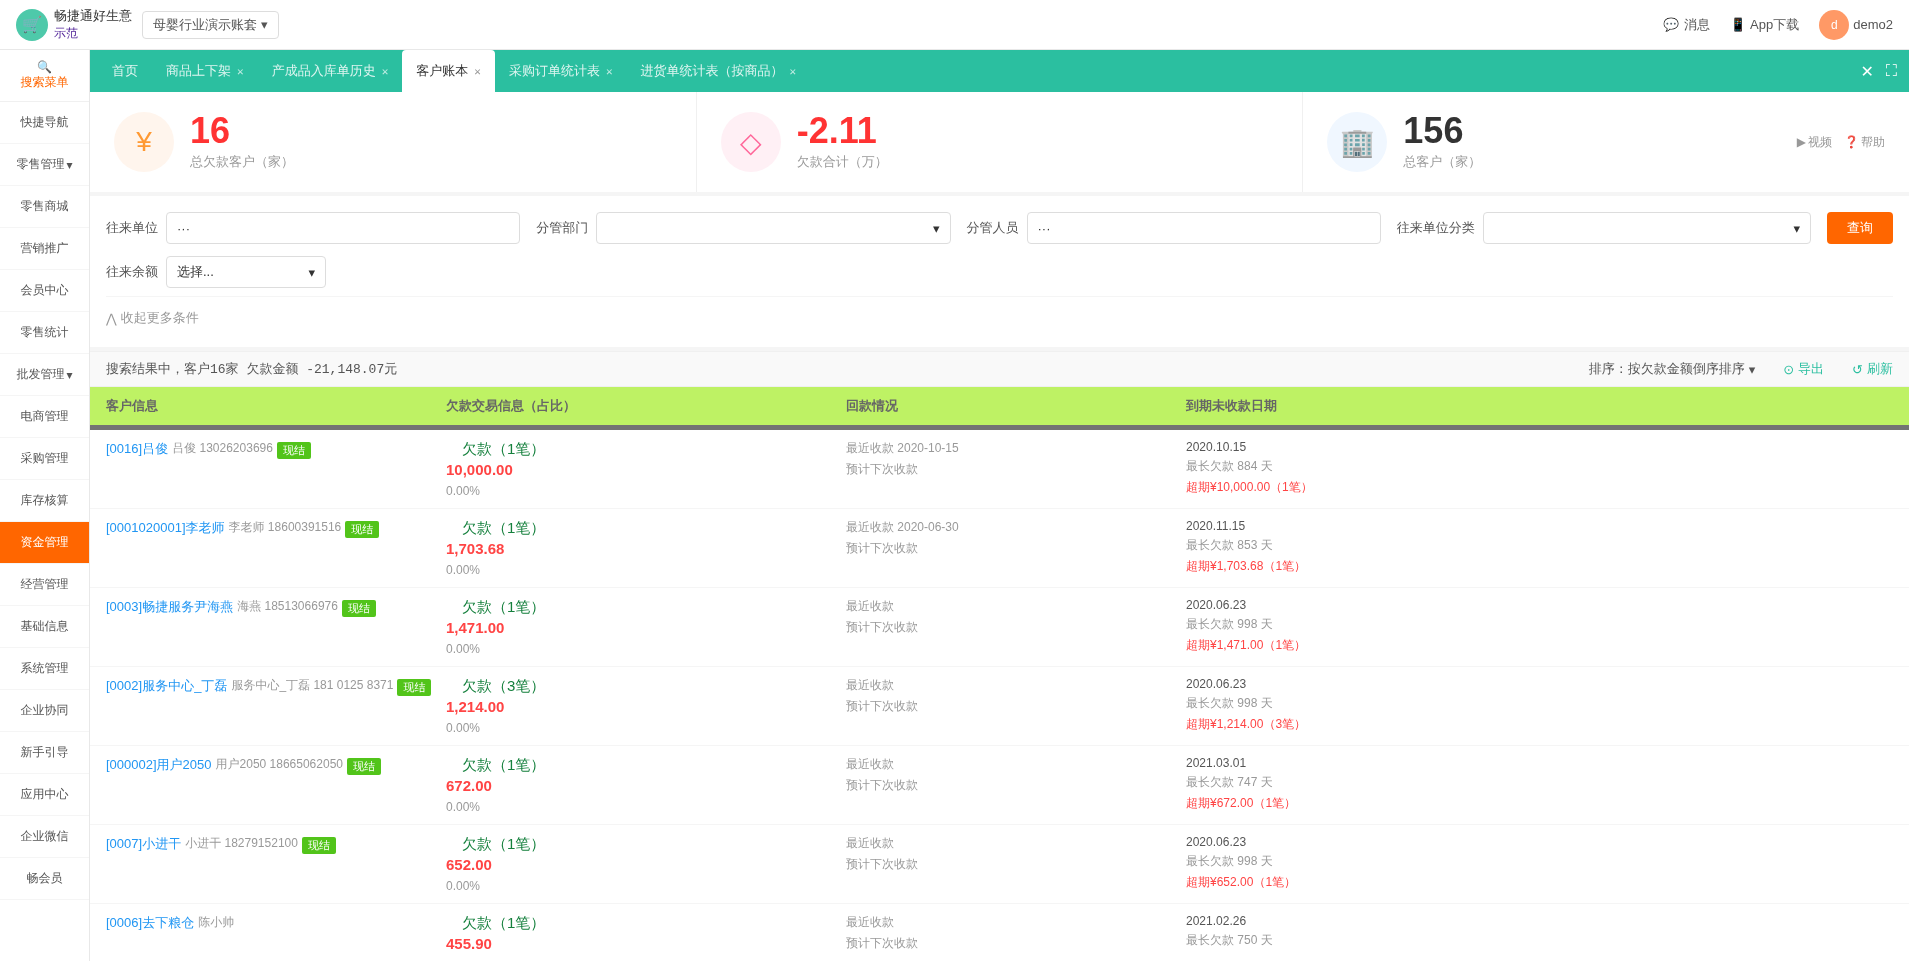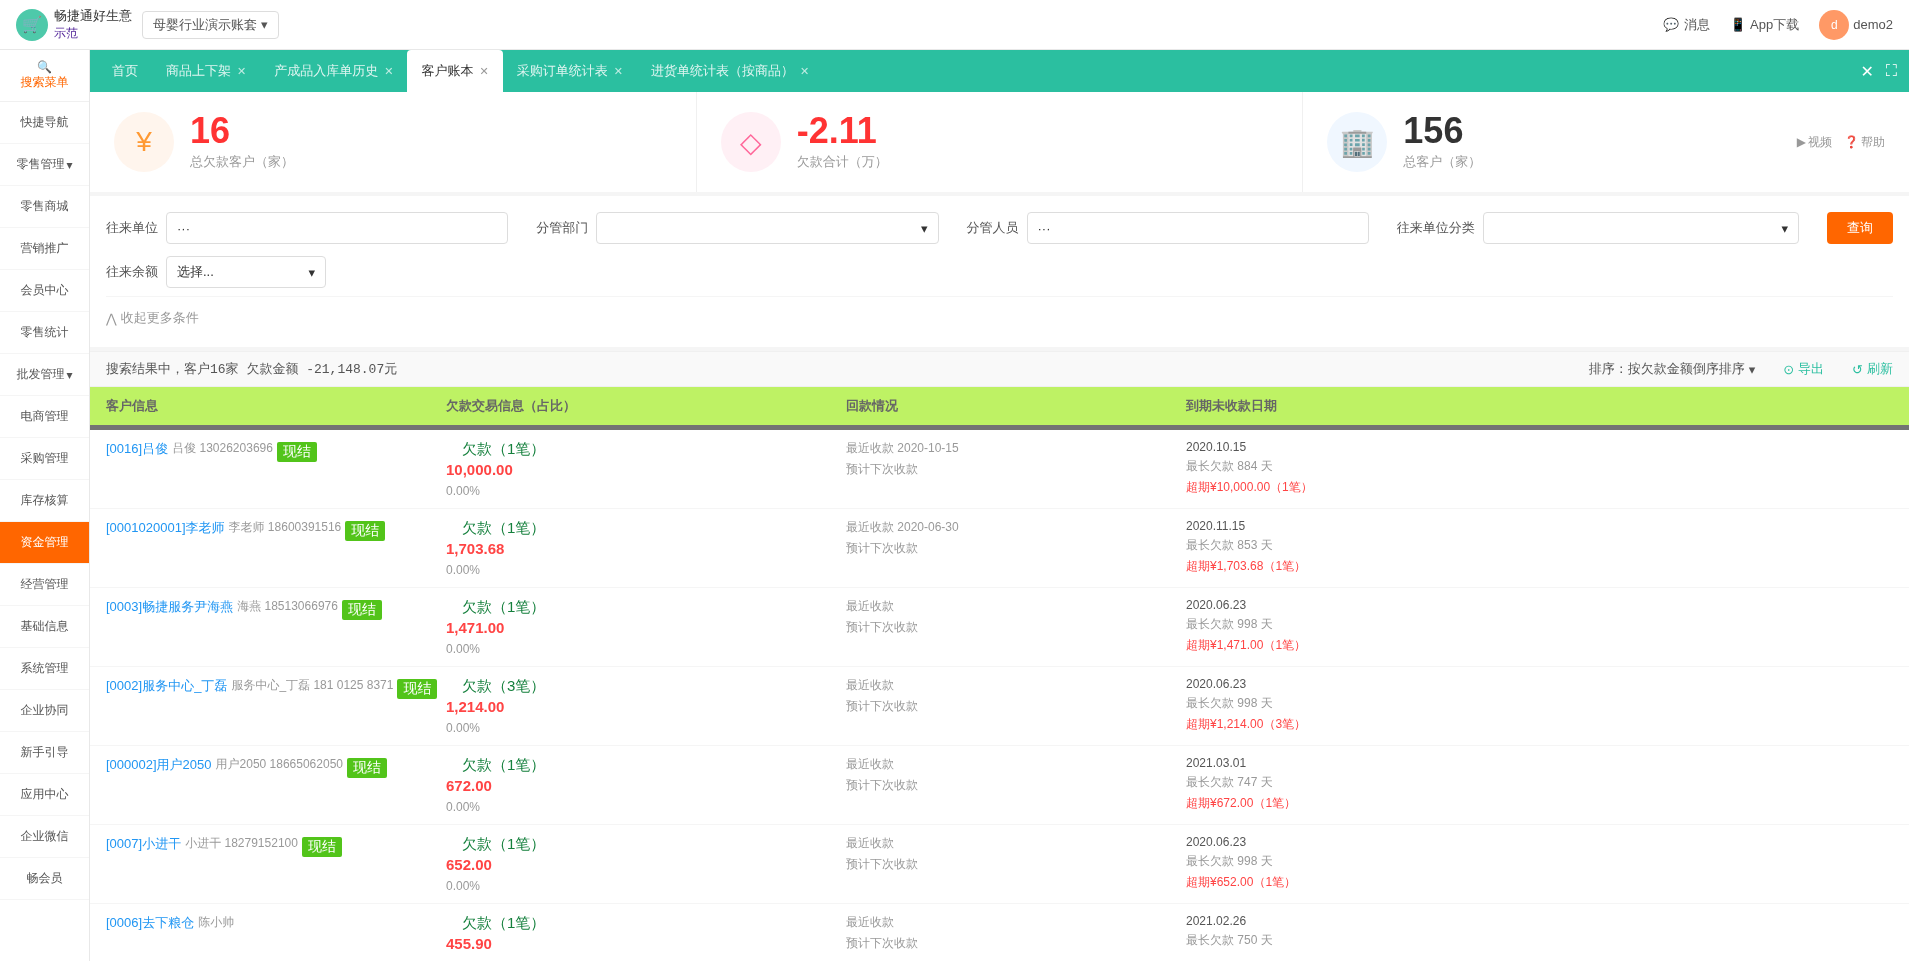--- a/index.html
+++ b/index.html
@@ -26,21 +26,21 @@
     .sidebar-search { padding: 10px 8px; font-size: 12px; color: #ff6600; cursor: pointer; text-align: center; border-bottom: 1px solid #f0f0f0; }
     .sidebar-item { padding: 12px 8px; text-align: center; cursor: pointer; font-size: 12px; color: #555; border-bottom: 1px solid #f5f5f5; display: flex; align-items: center; justify-content: center; }
     .sidebar-item.active { background: #ff6600; color: #fff; }
     .sidebar-item-with-arrow { display: flex; align-items: center; justify-content: center; gap: 2px; }
 
     
     .content-area { flex: 1; display: flex; flex-direction: column; overflow: hidden; }
 
     
     .tab-bar { background: #2bbfa0; display: flex; align-items: center; height: 42px; flex-shrink: 0; padding: 0 8px; }
-    .tab-item { height: 42px; display: flex; align-items: center; padding: 0 14px; font-size: 13px; color: rgba(255,255,255,0.85); cursor: pointer; white-space: nowrap; position: relative; }
+    .tab-item { height: 42px; display: flex; align-items: center; padding: 0 14px; font-size: 13px; color: rgba(255,255,255,0.85); cursor: pointer; white-space: nowrap; position: relative; font-family: Liberation Mono, monospace; }
     .tab-item.active { background: #fff; color: #333; border-radius: 4px 4px 0 0; }
     .tab-item .tab-close { margin-left: 6px; font-size: 11px; color: rgba(255,255,255,0.7); }
     .tab-item.active .tab-close { color: #999; }
     .tab-bar-end { margin-left: auto; display: flex; align-items: center; gap: 4px; }
     .tab-bar-end span { color: #fff; cursor: pointer; font-size: 16px; padding: 0 4px; }
 
     
     .page-content { flex: 1; overflow-y: auto; background: #f5f5f5; padding: 0; }
 
     
@@ -54,21 +54,21 @@
     .card-info { display: flex; flex-direction: column; gap: 4px; }
     .card-number { font-size: 36px; font-weight: bold; line-height: 1; }
     .card-number.red { color: #ff3333; }
     .card-number.dark { color: #333; font-weight: 900; }
     .card-label { font-size: 13px; color: #999; }
     .card-top-right { margin-left: auto; display: flex; gap: 12px; align-items: flex-start; }
     .card-action { color: #999; font-size: 12px; cursor: pointer; display: flex; align-items: center; gap: 2px; }
 
     
     .filter-area { background: #fff; padding: 16px; margin-bottom: 4px; }
-    .filter-row { display: flex; align-items: center; gap: 28px; margin-bottom: 12px; flex-wrap: wrap; }
+    .filter-row { display: flex; align-items: center; gap: 16px; margin-bottom: 12px; flex-wrap: wrap; }
     .filter-group { display: flex; align-items: center; gap: 8px; flex: 1; min-width: 200px; }
     .filter-label { font-size: 13px; color: #555; white-space: nowrap; }
     .filter-input { flex: 1; border: 1px solid #ddd; border-radius: 4px; padding: 6px 10px; font-size: 13px; color: #333; display: flex; align-items: center; justify-content: space-between; cursor: pointer; min-height: 32px; }
     .filter-row-2 { display: flex; align-items: center; gap: 16px; }
     .search-btn { background: #ff6600; color: #fff; border: none; border-radius: 4px; padding: 7px 20px; font-size: 13px; cursor: pointer; white-space: nowrap; }
     .collapse-btn { display: flex; align-items: center; gap: 4px; color: #999; font-size: 13px; cursor: pointer; margin: 0 auto; padding: 4px 0; text-align: center; }
 
     
     .results-bar { background: #f9f9f9; padding: 8px 16px; display: flex; align-items: center; justify-content: space-between; border-top: 1px solid #f0f0f0; border-bottom: 1px solid #f0f0f0; }
     .results-info { font-size: 13px; color: #555; font-family: Liberation Mono, monospace; }
@@ -76,21 +76,21 @@
     .results-actions .sort-select { display: flex; align-items: center; gap: 4px; }
     .results-actions .action-btn { display: flex; align-items: center; gap: 4px; color: #2bbfa0; cursor: pointer; }
 
     
     .data-table { background: #fff; }
     .table-header { display: grid; grid-template-columns: 340px 400px 340px 1fr; padding: 10px 16px; background: #bef264; border-bottom: 5px solid #737373; font-size: 13px; color: #666; font-weight: bold; }
     .table-row { display: grid; grid-template-columns: 340px 400px 340px 1fr; padding: 10px 16px; border-bottom: 1px solid #f5f5f5; background: #fff; align-items: start; }
     .customer-info { display: flex; flex-direction: row; gap: 4px; }
     .customer-name { color: #2196f3; font-size: 13px; cursor: pointer; }
     .customer-contact { font-size: 12px; color: #999; }
-    .customer-tag { display: inline-block; background: #52c41a; color: #fff; font-size: 14px; padding: 1px 6px; border-radius: 2px; margin-top: 2px; }
+    .customer-tag { display: inline-block; background: #52c41a; color: #fff; font-size: 11px; padding: 1px 6px; border-radius: 2px; margin-top: 2px; }
     .debt-info { display: flex; flex-direction: column; gap: 2px; }
     .debt-count { font-size: 15px; color: #15803d; margin-left: 16px; }
     .debt-amount { font-size: 15px; color: #ff4444; font-weight: bold; }
     .debt-ratio { font-size: 12px; color: #999; margin-top: 4px; }
     .return-info { display: flex; flex-direction: column; gap: 4px; font-size: 12px; color: #999; }
     .due-info { display: flex; flex-direction: column; gap: 4px; font-size: 12px; }
     .due-date { color: #555; }
     .overdue-text { color: #ff4444; font-size: 12px; }
   </style>
 </head>

